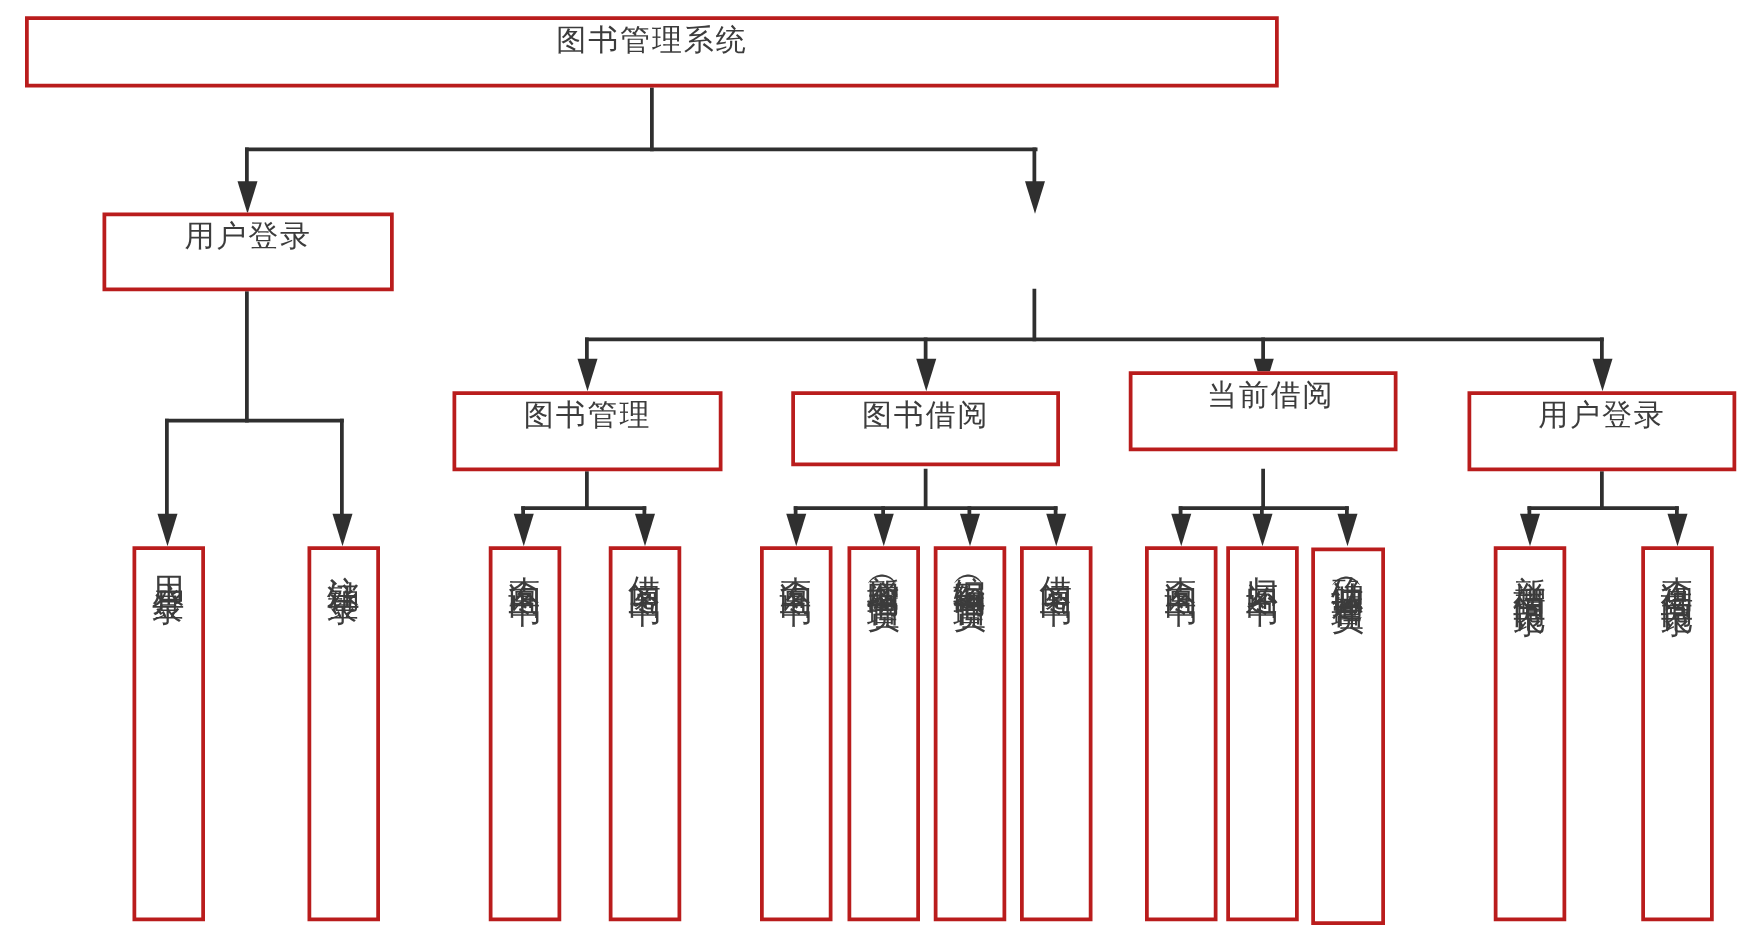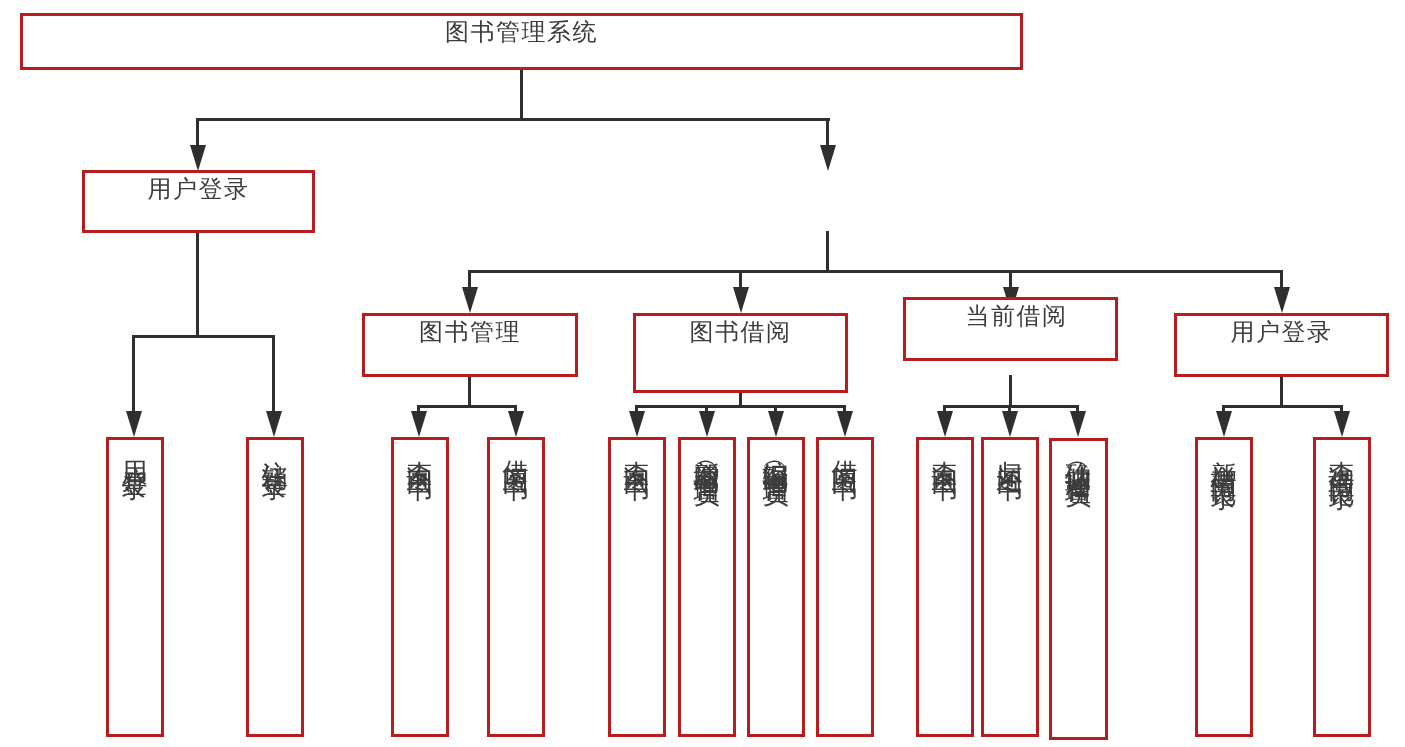--- a/index.html
+++ b/index.html
@@ -134,21 +134,21 @@
     <span>图书管理系统</span>
   </div>
 
   <div class="hbox" style="left:82px;top:170px;width:233px;height:63px;">
     <span>用户登录</span>
   </div>
 
   <div class="hbox" style="left:362px;top:313px;width:216px;height:64px;">
     <span>图书管理</span>
   </div>
-  <div class="hbox" style="left:633px;top:313px;width:215px;height:80px;">
+  <div class="hbox" style="left:633px;top:313px;width:215px;height:60px;">
     <span>图书借阅</span>
   </div>
   <div class="hbox" style="left:903px;top:297px;width:215px;height:64px;padding-left:12px;">
     <span>当前借阅</span>
   </div>
   <div class="hbox" style="left:1174px;top:313px;width:215px;height:64px;">
     <span>用户登录</span>
   </div>
 
   <div class="vbox" style="left:106px;top:437px;width:58px;height:300px;">

